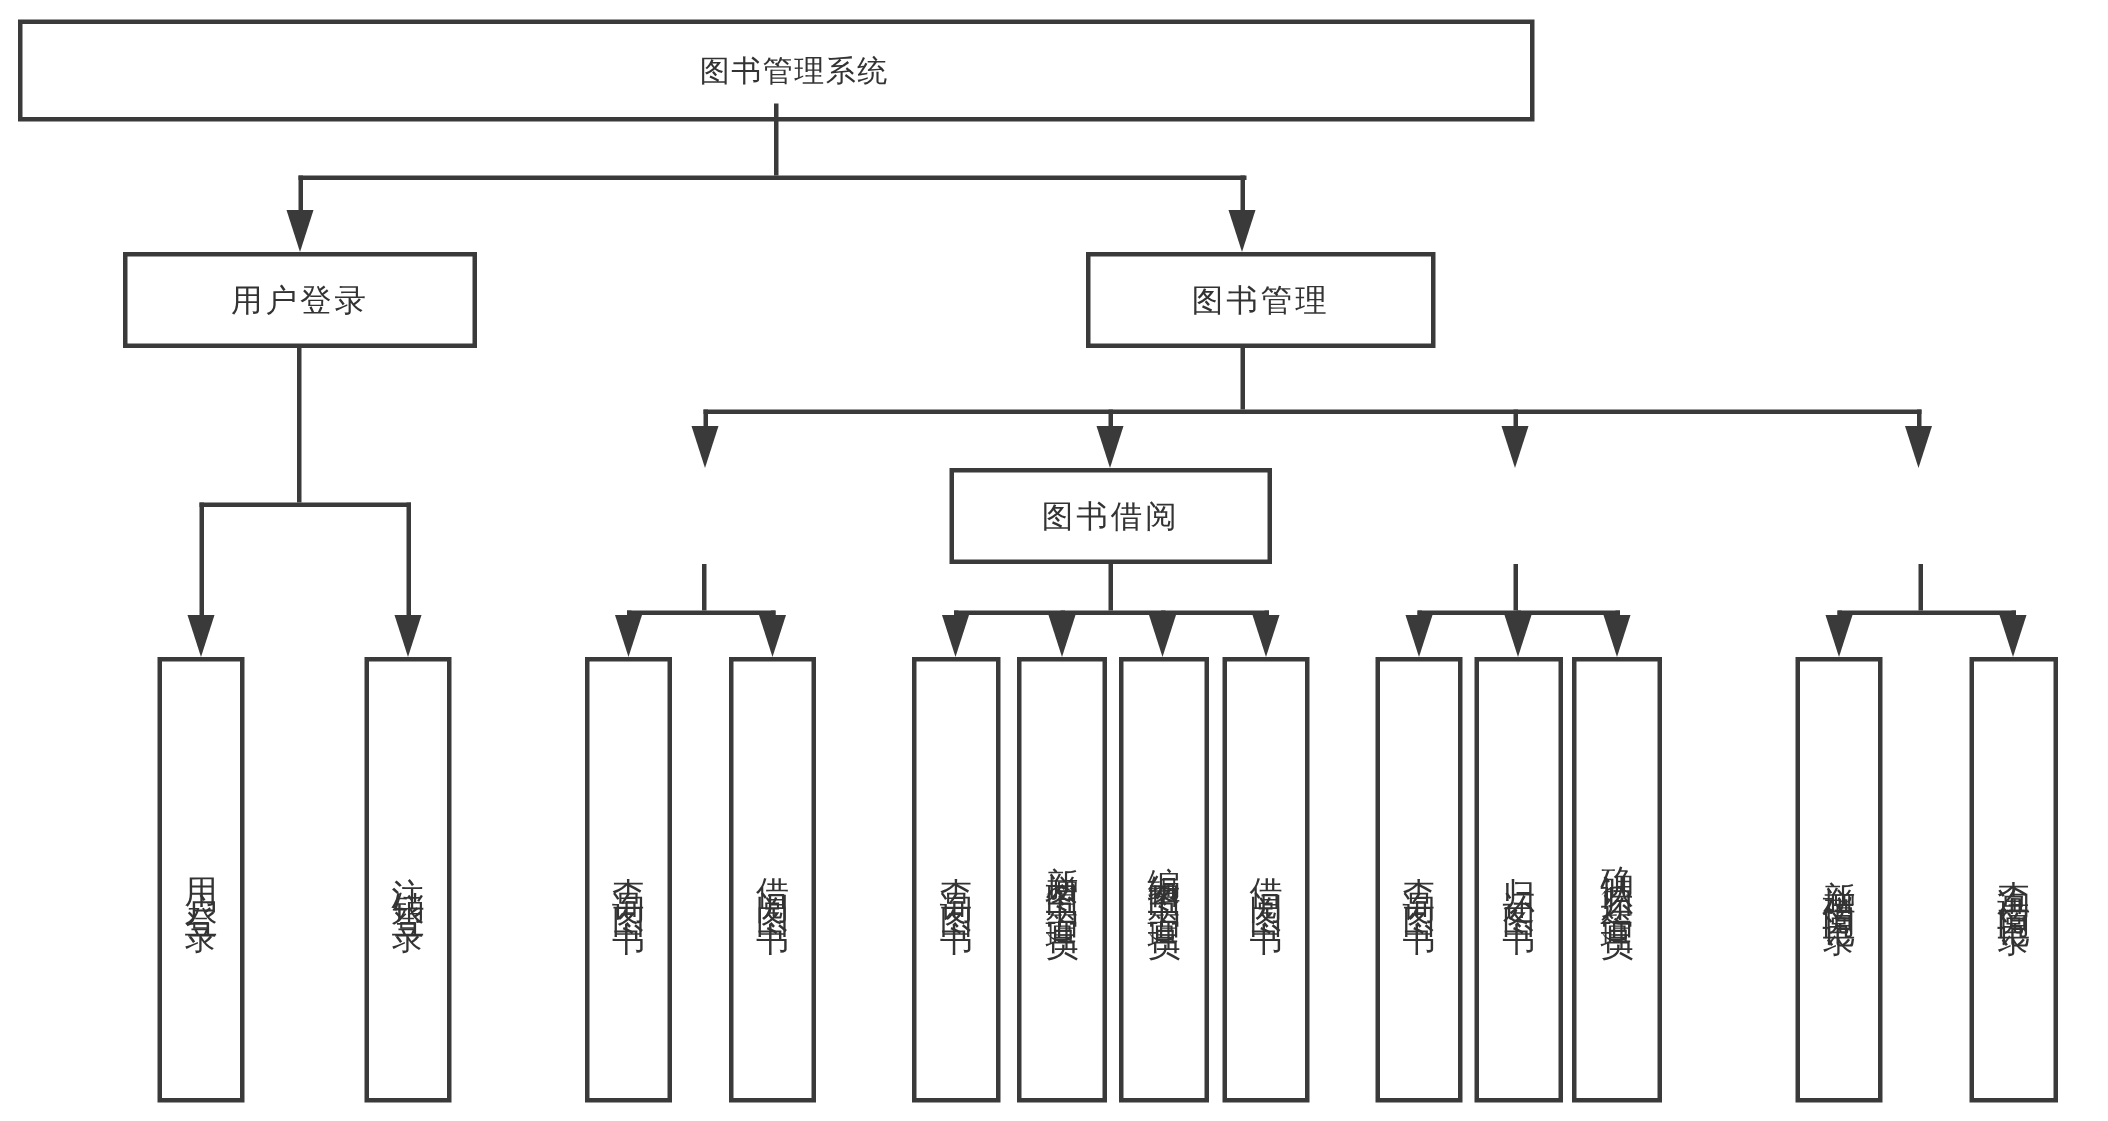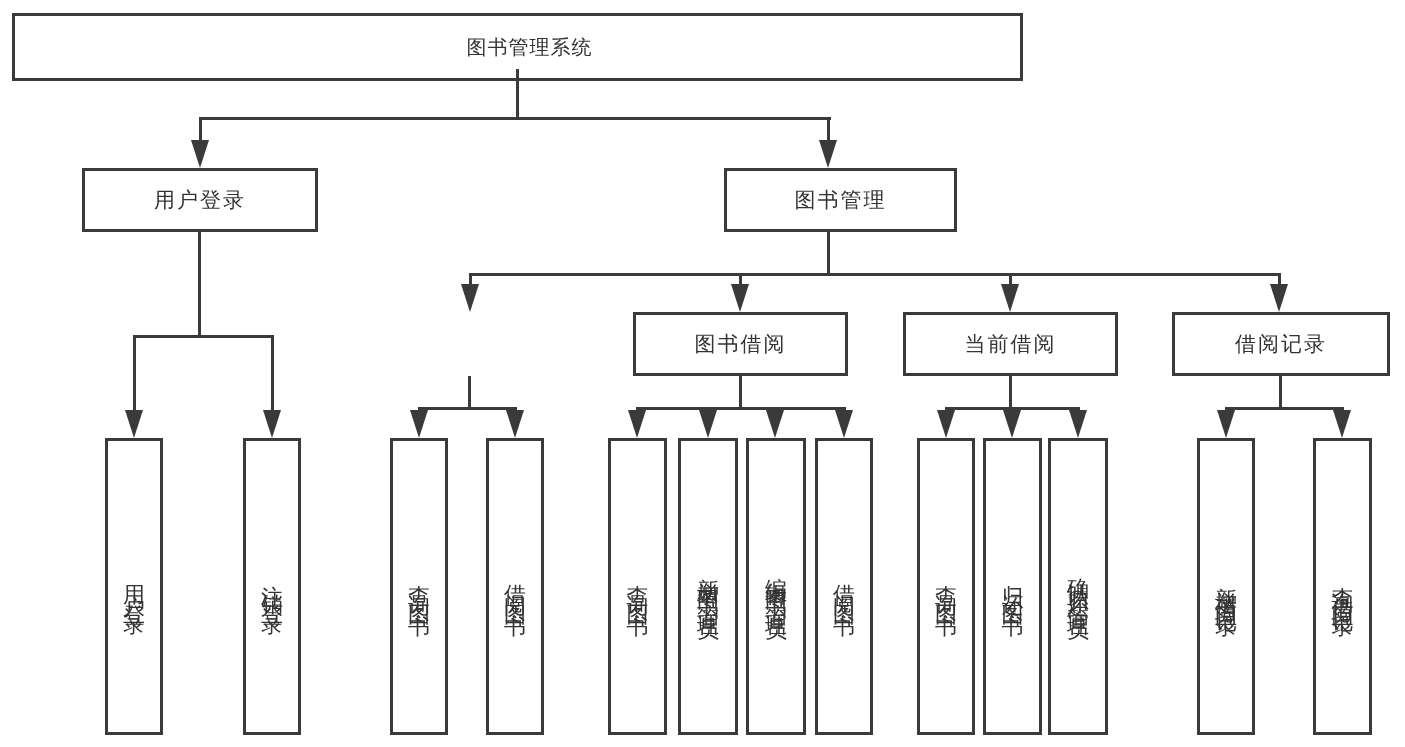--- a/index.html
+++ b/index.html
@@ -102,26 +102,20 @@
   <div class="ln" style="left:739px;top:273px;width:3px;height:13px;"></div>
   <div class="ah" style="left:731px;top:284px;"></div>
   <div class="ln" style="left:1009px;top:273px;width:3px;height:13px;"></div>
   <div class="ah" style="left:1001px;top:284px;"></div>
   <div class="ln" style="left:1278px;top:273px;width:3px;height:13px;"></div>
   <div class="ah" style="left:1270px;top:284px;"></div>
 
   <div class="node" style="left:633px;top:312px;width:215px;height:64px;">
     <span class="lbl">图书借阅</span>
   </div>
-  <div class="node" style="left:903px;top:312px;width:215px;height:64px;">
-    <span class="lbl">当前借阅</span>
-  </div>
-  <div class="node" style="left:1172px;top:312px;width:218px;height:64px;">
-    <span class="lbl">借阅记录</span>
-  </div>
 
   <div class="ln" style="left:468px;top:376px;width:3px;height:31px;"></div>
   <div class="ln" style="left:418px;top:407px;width:99px;height:3px;"></div>
   <div class="ln" style="left:418px;top:407px;width:3px;height:6px;"></div>
   <div class="ah" style="left:410px;top:410px;"></div>
   <div class="ln" style="left:514px;top:407px;width:3px;height:6px;"></div>
   <div class="ah" style="left:506px;top:410px;"></div>
 
   <div class="ln" style="left:739px;top:376px;width:3px;height:31px;"></div>
   <div class="ln" style="left:636px;top:407px;width:210px;height:3px;"></div>

